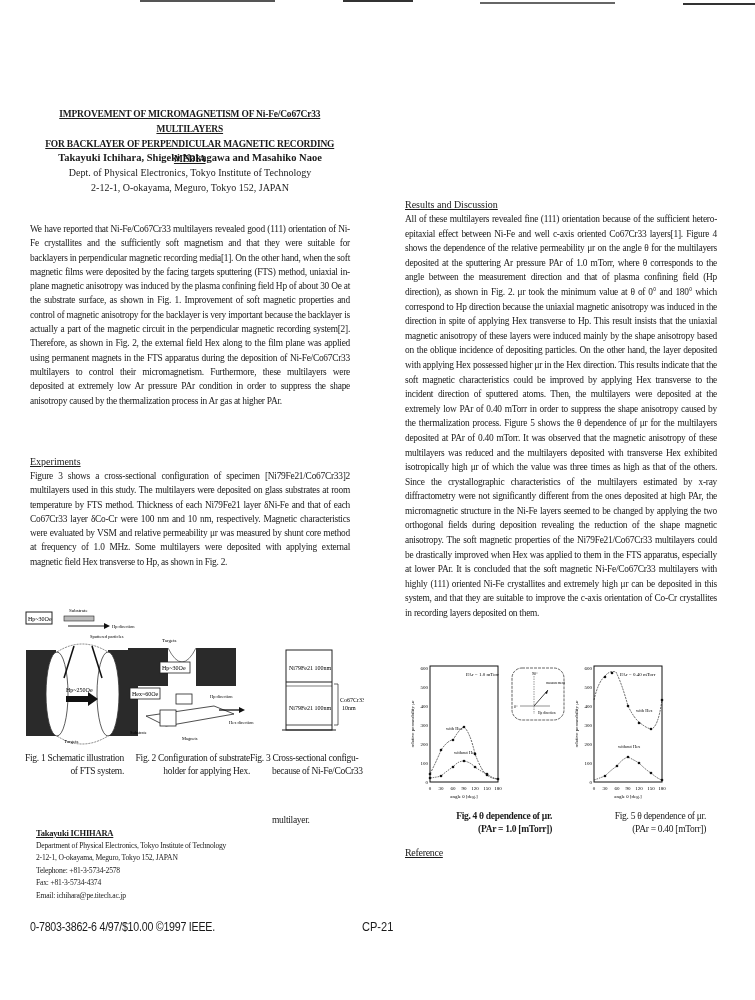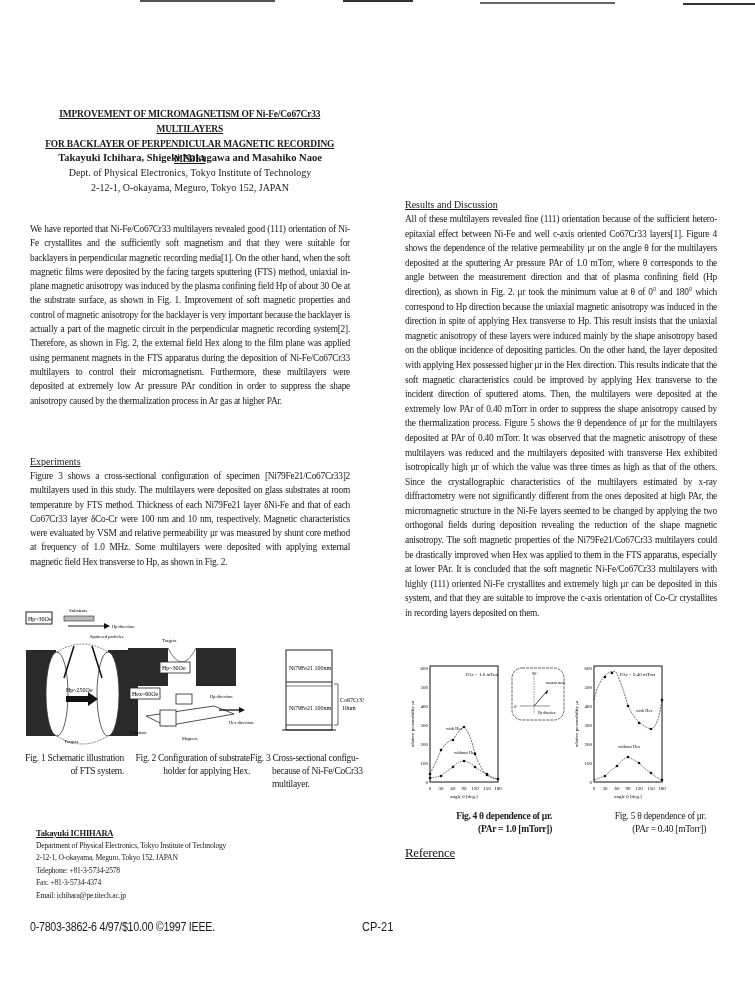--- a/index.html
+++ b/index.html
@@ -14,21 +14,21 @@
   .affil { left: 30px; top: 165px; width: 320px; text-align: center; font-size: 10px; line-height: 15px; }
   .sec-head { font-size: 10px; text-decoration: underline; line-height: 14px; }
   .para { font-size: 9.4px; line-height: 14.3px; text-align: justify; letter-spacing: -0.25px; }
   .col-left { left: 30px; width: 320px; }
   .col-right { left: 405px; width: 312px; }
   .cap { font-size: 9.5px; line-height: 13px; text-align: right; letter-spacing: -0.3px; }
   .footer-info { left: 36px; top: 827px; font-size: 7.6px; line-height: 12.5px; letter-spacing: -0.2px; }
   .footer-info .name { font-size: 8.5px; text-decoration: underline; font-weight: bold; }
   .isbn { left: 30px; top: 919px; font-family: "Liberation Sans", sans-serif; font-size: 13px; letter-spacing: -0.3px; transform: scaleX(0.82); transform-origin: left top; }
   .pageno { left: 362px; top: 919px; font-family: "Liberation Sans", sans-serif; font-size: 13px; transform: scaleX(0.85); transform-origin: left top; }
-  .refs { left: 405px; top: 846px; width: 340px; font-size: 13px; line-height: 14px; letter-spacing: -0.3px; }
+  .refs { left: 405px; top: 846px; width: 340px; font-size: 10px; line-height: 14px; letter-spacing: -0.3px; }
   .refs .ul { text-decoration: underline; }
   svg text { font-family: "Liberation Serif", serif; }
 </style>
 </head>
 <body>
 
 <div class="topbar" style="left:140px;width:135px;background:#555;"></div>
 <div class="topbar" style="left:343px;width:70px;"></div>
 <div class="topbar" style="left:480px;width:135px;top:2px;background:#666;"></div>
 <div class="topbar" style="left:683px;width:72px;top:3px;"></div>
@@ -116,21 +116,21 @@
   <div>Fig. 1 Schematic illustration</div>
   <div>of FTS system.</div>
 </div>
 <div class="abs cap" style="left:124px;top:752px;width:126px;">
   <div>Fig. 2 Configuration of substrate</div>
   <div>holder for applying Hex.</div>
 </div>
 <div class="abs cap" style="left:250px;top:752px;width:116px;text-align:left;">
   <div>Fig. 3 Cross-sectional configu-</div>
   <div style="padding-left:22px;">because of Ni-Fe/CoCr33</div>
-  <div style="padding-left:22px;">multilayer.</div>
+  <div style="padding-left:22px;margin-top:36px;">multilayer.</div>
 </div>
 
 <div class="abs footer-info">
   <div class="name">Takayuki ICHIHARA</div>
   <div>Department of Physical Electronics, Tokyo Institute of Technology</div>
   <div>2-12-1, O-okayama, Meguro, Tokyo 152, JAPAN</div>
   <div>Telephone: +81-3-5734-2578</div>
   <div>Fax: +81-3-5734-4374</div>
   <div>Email: ichihara@pe.titech.ac.jp</div>
 </div>

